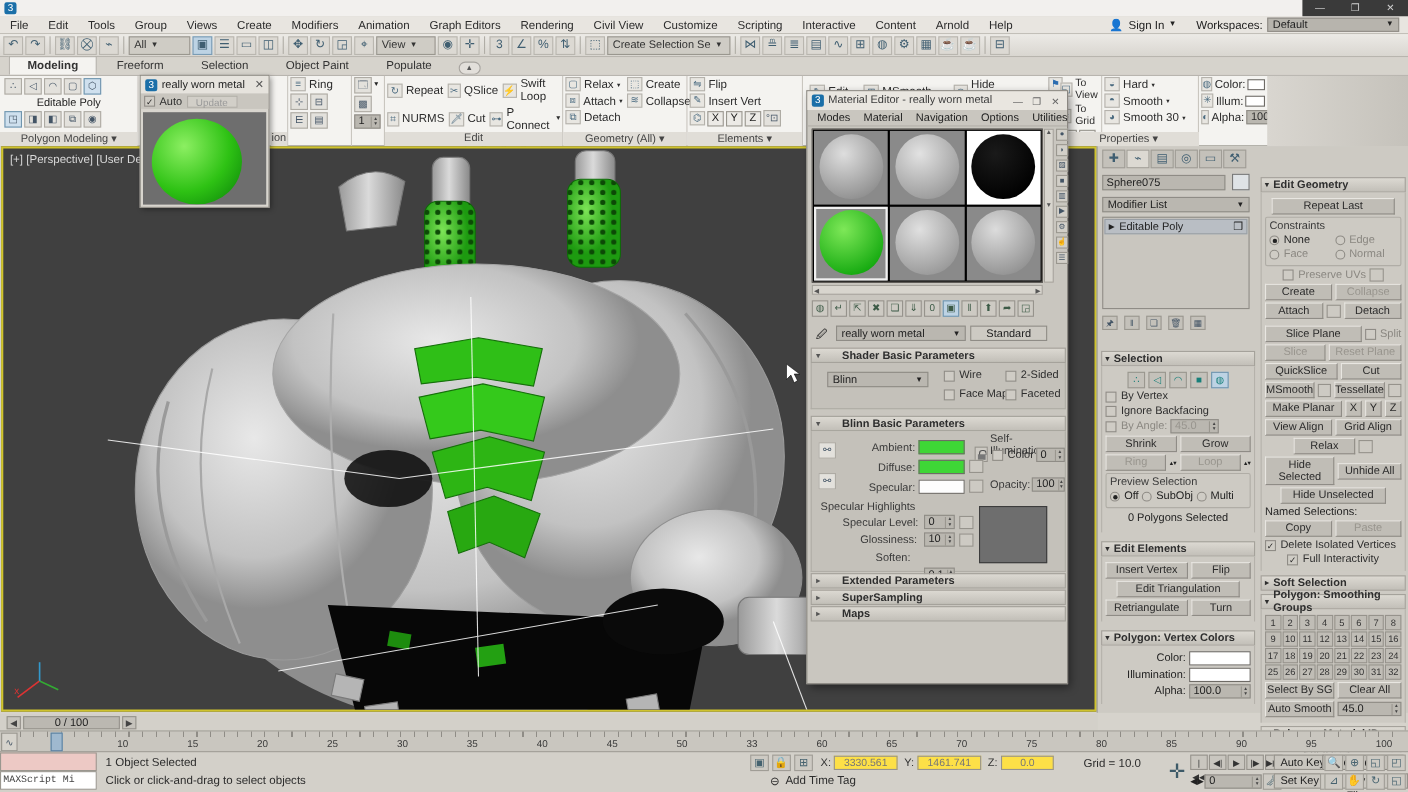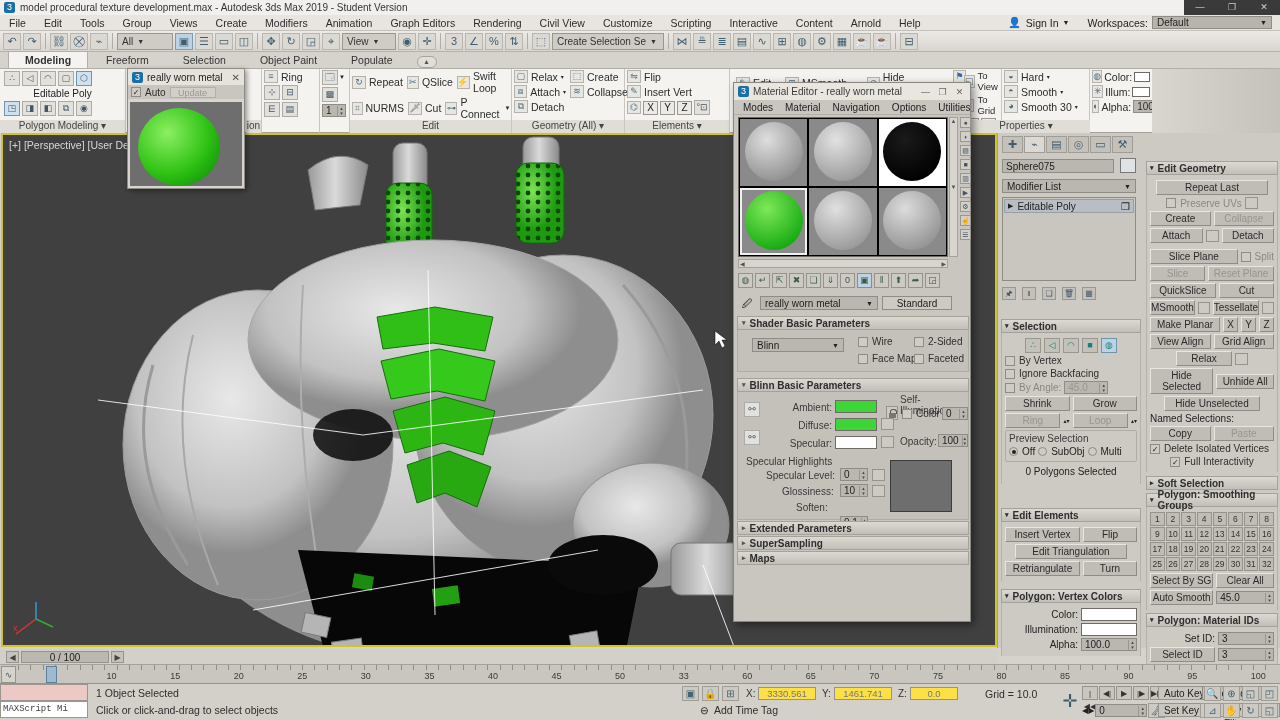--- a/index.html
+++ b/index.html
@@ -88,21 +88,21 @@
   .meside { width:11px; height:11px; background:#d2cfc8; border:1px solid #9a978f; font-size:7px; line-height:9px; text-align:center; color:#456; }
   #me-hscroll { position:absolute; left:4px; top:176px; width:210px; height:9px; background:#d8d5ce; border:1px solid #a5a29b; display:flex; justify-content:space-between; font-size:6px; color:#555; padding:0 1px; }
   #me-tools { position:absolute; left:4px; top:190px; width:230px; height:19px; display:flex; gap:2px; }
   .metool { width:15px; height:15px; background:#cdcac3; border:1px solid #96938c; font-size:9px; text-align:center; line-height:13px; color:#3c5a46; }
   .metool.on { background:#bdd3e4; border-color:#6f94ad; }
   #me-namerow { position:absolute; left:4px; top:212px; width:230px; height:16px; display:flex; gap:4px; align-items:center; }
   #me-picker { width:18px; height:14px; text-align:center; font-size:10px; }
   #me-name { width:118px; height:14px; background:#bab7b0; border:1px solid #8f8c86; font-size:10px; padding:0 4px; display:flex; align-items:center; justify-content:space-between; }
   #me-type { width:70px; height:14px; background:#cdcac3; border:1px solid #8f8c86; font-size:10px; text-align:center; line-height:13px; }
   .rollout { position:absolute; left:3px; width:232px; }
-  .rhead { height:14px; background:linear-gradient(#dcd9d2,#c2bfb8); border:1px solid #a5a29b; font-size:10px; font-weight:bold; color:#2e2e2e; display:flex; align-items:center; gap:4px; padding:0 4px; }
+  .rhead { height:14px; background:linear-gradient(#dcd9d2,#c2bfb8); border:1px solid #a5a29b; font-size:10px; font-weight:bold; color:#2e2e2e; display:flex; align-items:center; gap:20px; padding:0 4px; }
   .rhead .arr { font-size:7px; color:#555; }
   .rbody { background:#c4c1ba; border:1px solid #b0ada6; border-top:none; position:relative; }
   .drop { background:#bab7b0; border:1px solid #8f8c86; font-size:10px; display:flex; align-items:center; justify-content:space-between; padding:0 4px; }
   .chk { display:inline-flex; align-items:center; gap:4px; font-size:10px; color:#2e2e2e; }
   .chk .box { width:10px; height:10px; background:#cfccc5; border:1px solid #8f8c86; font-size:8px; line-height:9px; text-align:center; color:#222; }
   .chk.dim { color:#8a8781; }
   .radio { display:inline-flex; align-items:center; gap:4px; font-size:10px; }
   .radio .dot { width:9px; height:9px; border-radius:50%; background:#cfccc5; border:1px solid #8f8c86; position:relative; }
   .radio.sel .dot::after { content:""; position:absolute; left:2px; top:2px; width:4px; height:4px; border-radius:50%; background:#222; }
   .radio.dim { color:#8a8781; }
@@ -140,21 +140,20 @@
   .selico { width:16px; height:15px; background:#c4c1ba; border:1px solid #9a978f; text-align:center; font-size:9px; line-height:13px; color:#18807a; }
   .selico.on { background:#bdd3e4; border-color:#6f94ad; }
 </style>
 </head>
 <body>
 
 <div id="app">
 
   <div id="titlebar">
     <div class="applogo">3</div>
-    <span>model procedural texture development.max - Autodesk 3ds Max 2019 - Student Version</span>
     <div id="winbtns">
       <span>—</span>
       <span>❐</span>
       <span>✕</span>
     </div>
   </div>
 
   <div id="menubar">
     <div style="display:flex">
         <span class="menu">File</span>
@@ -837,21 +836,21 @@
               </span>
             <span class="radio">
                 <span class="dot"></span>
                 <span>Multi</span>
               </span>
           </div>
         </div>
         <div style="text-align:center;margin:4px 0">0 Polygons Selected</div>
       </div>
 
-      <div class="cphead" style="margin-top:24px">
+      <div class="cphead" style="margin-top:8px">
           <span style="font-size:7px">▾</span>
           <span>Edit Elements</span>
         </div>
       <div class="cpbody">
         <div class="row">
           <div class="cbtn" style="flex:1.4">Insert Vertex</div>
           <div class="cbtn" style="flex:1">Flip</div>
         </div>
         <div class="row">
             <div class="cbtn" style="flex:1;margin:0 10px">Edit Triangulation</div>
@@ -887,20 +886,43 @@
 
     <div class="cp-col" style="left:148px;top:28px;width:132px">
       <div class="cphead">
           <span style="font-size:7px">▾</span>
           <span>Edit Geometry</span>
         </div>
       <div class="cpbody">
         <div class="row">
             <div class="cbtn" style="flex:1;margin:0 6px">Repeat Last</div>
           </div>
+        <div class="gbox">
+          <span class="grouplab">Constraints</span>
+          <div class="row">
+            <span class="radio sel" style="flex:1">
+                <span class="dot"></span>
+                <span>None</span>
+              </span>
+            <span class="radio dim" style="flex:1">
+                <span class="dot"></span>
+                <span>Edge</span>
+              </span>
+          </div>
+          <div class="row">
+            <span class="radio dim" style="flex:1">
+                <span class="dot"></span>
+                <span>Face</span>
+              </span>
+            <span class="radio dim" style="flex:1">
+                <span class="dot"></span>
+                <span>Normal</span>
+              </span>
+          </div>
+        </div>
         <div class="row" style="justify-content:center">
           <span class="chk dim">
               <span class="box"></span>
               <span>Preserve UVs</span>
             </span>
           <span class="mapbtn"></span>
         </div>
         <div class="row">
           <div class="cbtn" style="flex:1">Create</div>
           <div class="cbtn dim" style="flex:1">Collapse</div>

